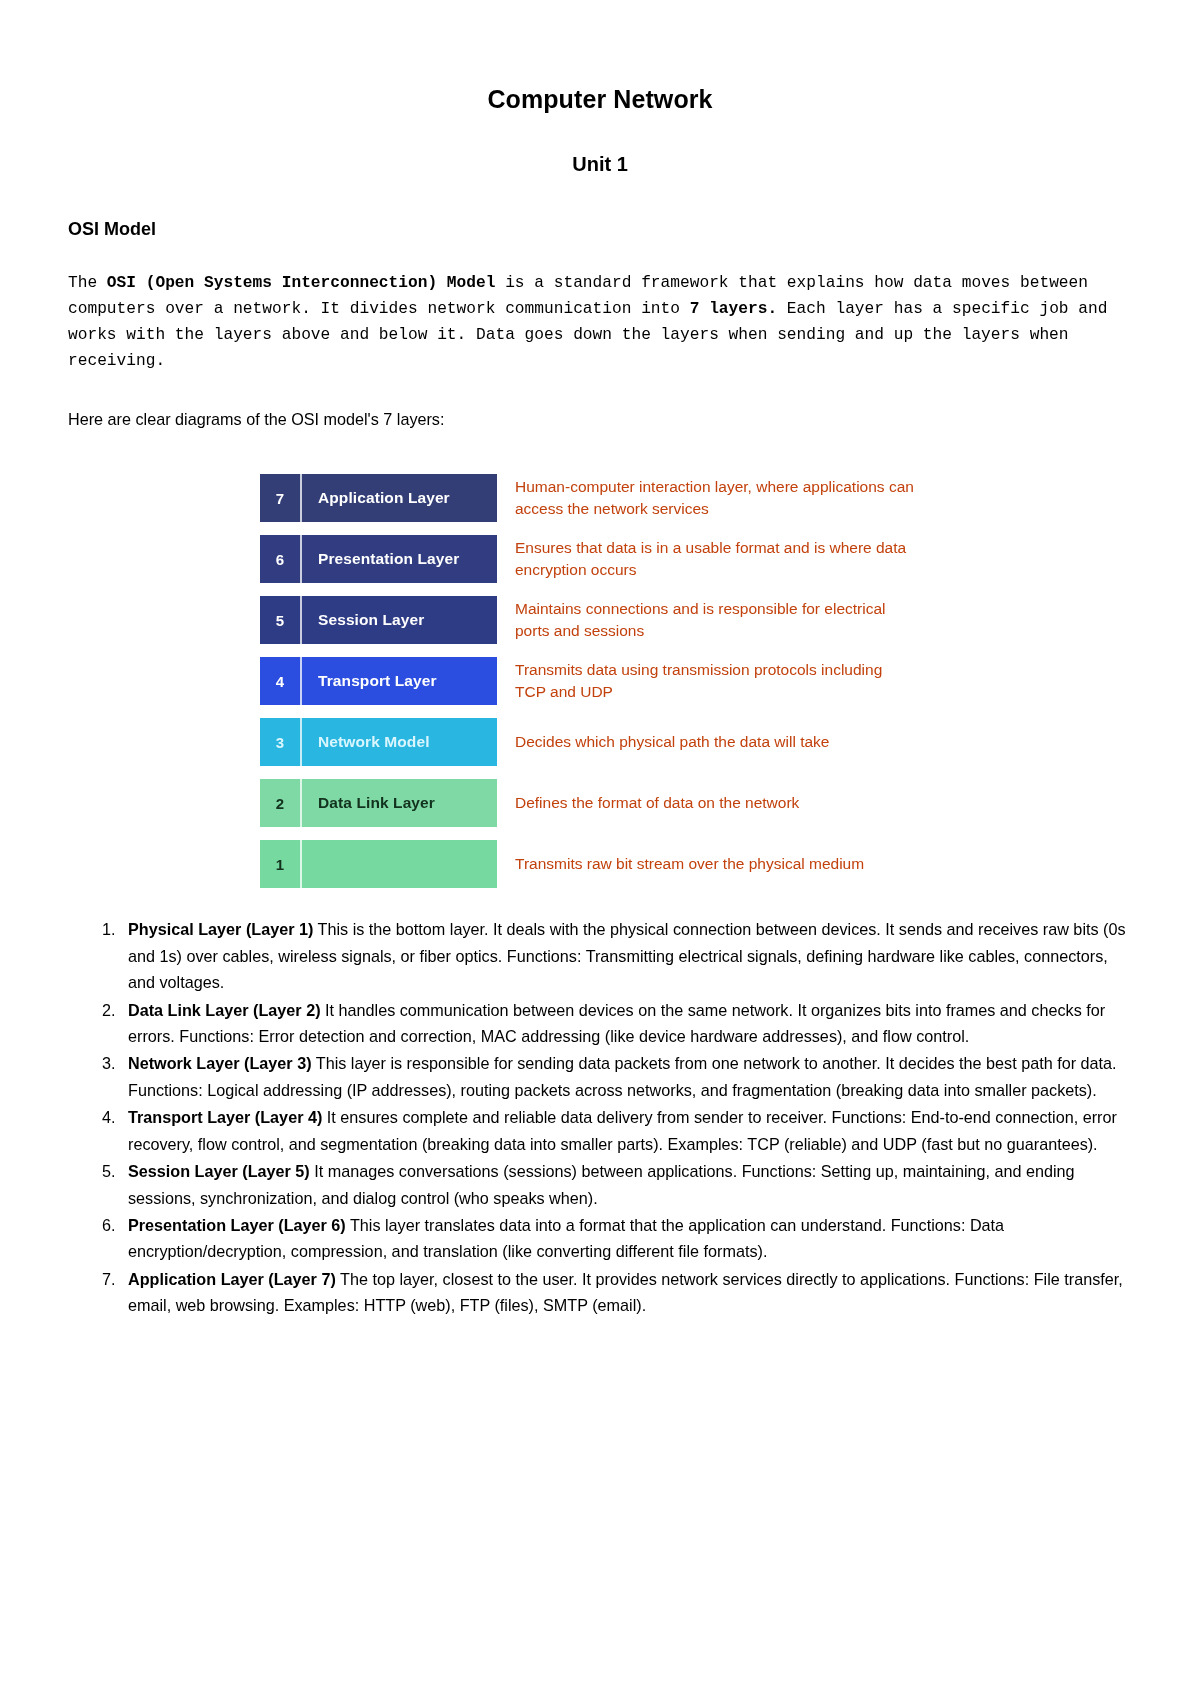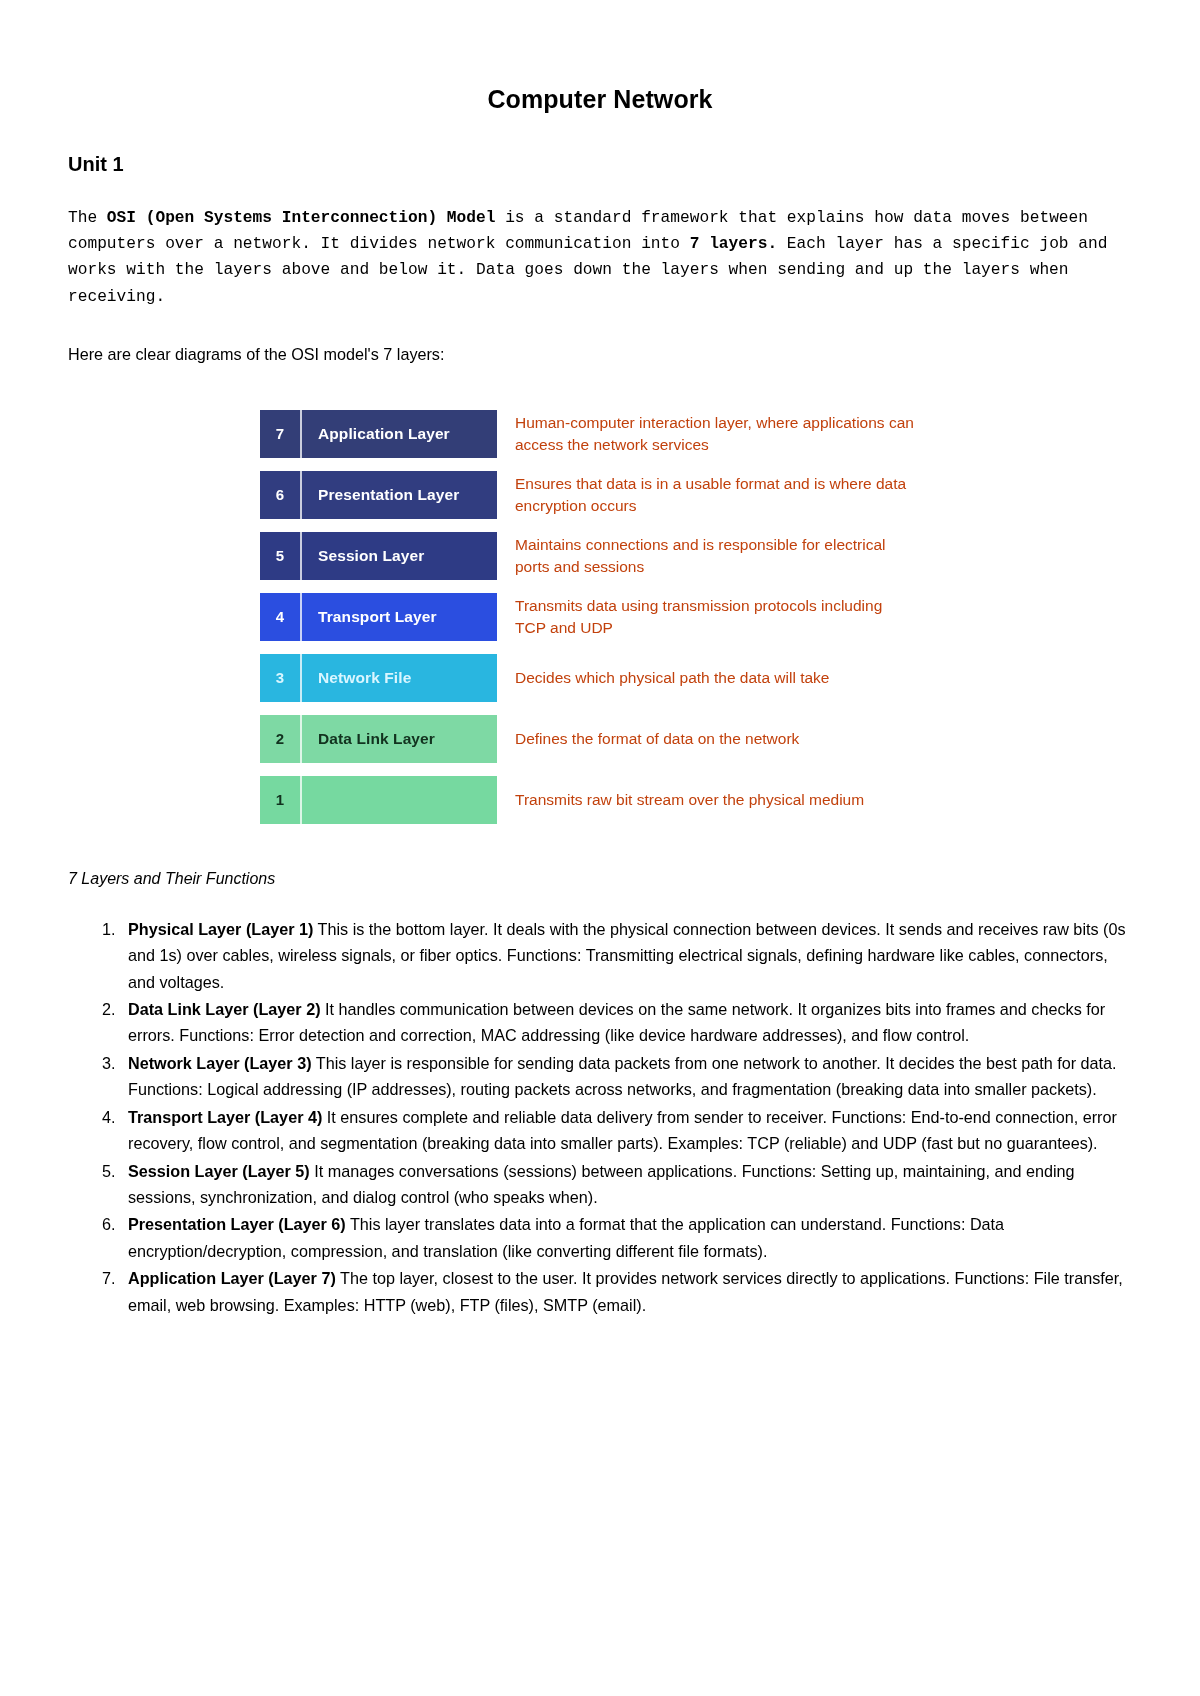--- a/index.html
+++ b/index.html
@@ -24,20 +24,21 @@
   }
   .doc-title {
     text-align: center;
     font-size: 25px;
     font-weight: bold;
     letter-spacing: 0.1px;
     margin: 16px 0 0 0;
     line-height: 1.2;
   }
   .doc-subtitle {
+    text-align: center;
     font-size: 20px;
     font-weight: bold;
     margin: 38px 0 0 0;
     line-height: 1.2;
   }
   .section-heading {
     font-size: 18px;
     font-weight: bold;
     margin: 43px 0 0 0;
     line-height: 1.2;
@@ -119,20 +120,21 @@
 </style>
 </head>
 <body>
 
 <div class="page">
 
   <h1 class="doc-title">Computer Network</h1>
 
   <h2 class="doc-subtitle">Unit 1</h2>
 
+  <h3 class="section-heading">OSI Model</h3>
 
   <p class="para"><span>The </span><b>OSI (Open Systems Interconnection) Model</b><span> is a standard framework that explains how data moves between computers over a network. It divides network communication into </span><b>7 layers.</b><span> Each layer has a specific job and works with the layers above and below it. Data goes down the layers when sending and up the layers when receiving.</span></p>
 
   <p class="para-lead">Here are clear diagrams of the OSI model's 7 layers:</p>
 
   <div class="figure">
     <div class="layer-row">
       <div class="layer-bar" style="background:#333e77;color:#ffffff;">
         <div class="layer-num">7</div>
         <div class="layer-name">Application Layer</div>
@@ -160,42 +162,41 @@
       <div class="layer-bar" style="background:#2b4ee0;color:#ffffff;">
         <div class="layer-num">4</div>
         <div class="layer-name">Transport Layer</div>
       </div>
       <div class="layer-desc">Transmits data using transmission protocols including TCP and UDP</div>
     </div>
 
     <div class="layer-row">
       <div class="layer-bar" style="background:#29b6e0;color:#d9f6ff;">
         <div class="layer-num">3</div>
-        <div class="layer-name">Network File</div>
+        <div class="layer-name">Network Model</div>
       </div>
       <div class="layer-desc">Decides which physical path the data will take</div>
     </div>
 
     <div class="layer-row">
       <div class="layer-bar" style="background:#7ed9a4;color:#12321f;">
         <div class="layer-num">2</div>
         <div class="layer-name">Data Link Layer</div>
       </div>
       <div class="layer-desc">Defines the format of data on the network</div>
     </div>
 
     <div class="layer-row">
       <div class="layer-bar" style="background:#76d9a0;color:#12321f;">
         <div class="layer-num">1</div>
       </div>
       <div class="layer-desc">Transmits raw bit stream over the physical medium</div>
     </div>
   </div>
 
-  <p class="fig-caption">7 Layers and Their Functions</p>
 
   <ol class="layer-list">
     <li><b>Physical Layer (Layer 1)</b><span> This is the bottom layer. It deals with the physical connection between devices. It sends and receives raw bits (0s and 1s) over cables, wireless signals, or fiber optics. Functions: Transmitting electrical signals, defining hardware like cables, connectors, and voltages.</span></li>
     <li><b>Data Link Layer (Layer 2)</b><span> It handles communication between devices on the same network. It organizes bits into frames and checks for errors. Functions: Error detection and correction, MAC addressing (like device hardware addresses), and flow control.</span></li>
     <li><b>Network Layer (Layer 3)</b><span> This layer is responsible for sending data packets from one network to another. It decides the best path for data. Functions: Logical addressing (IP addresses), routing packets across networks, and fragmentation (breaking data into smaller packets).</span></li>
     <li><b>Transport Layer (Layer 4)</b><span> It ensures complete and reliable data delivery from sender to receiver. Functions: End-to-end connection, error recovery, flow control, and segmentation (breaking data into smaller parts). Examples: TCP (reliable) and UDP (fast but no guarantees).</span></li>
     <li><b>Session Layer (Layer 5)</b><span> It manages conversations (sessions) between applications. Functions: Setting up, maintaining, and ending sessions, synchronization, and dialog control (who speaks when).</span></li>
     <li><b>Presentation Layer (Layer 6)</b><span> This layer translates data into a format that the application can understand. Functions: Data encryption/decryption, compression, and translation (like converting different file formats).</span></li>
     <li><b>Application Layer (Layer 7)</b><span> The top layer, closest to the user. It provides network services directly to applications. Functions: File transfer, email, web browsing. Examples: HTTP (web), FTP (files), SMTP (email).</span></li>
   </ol>

